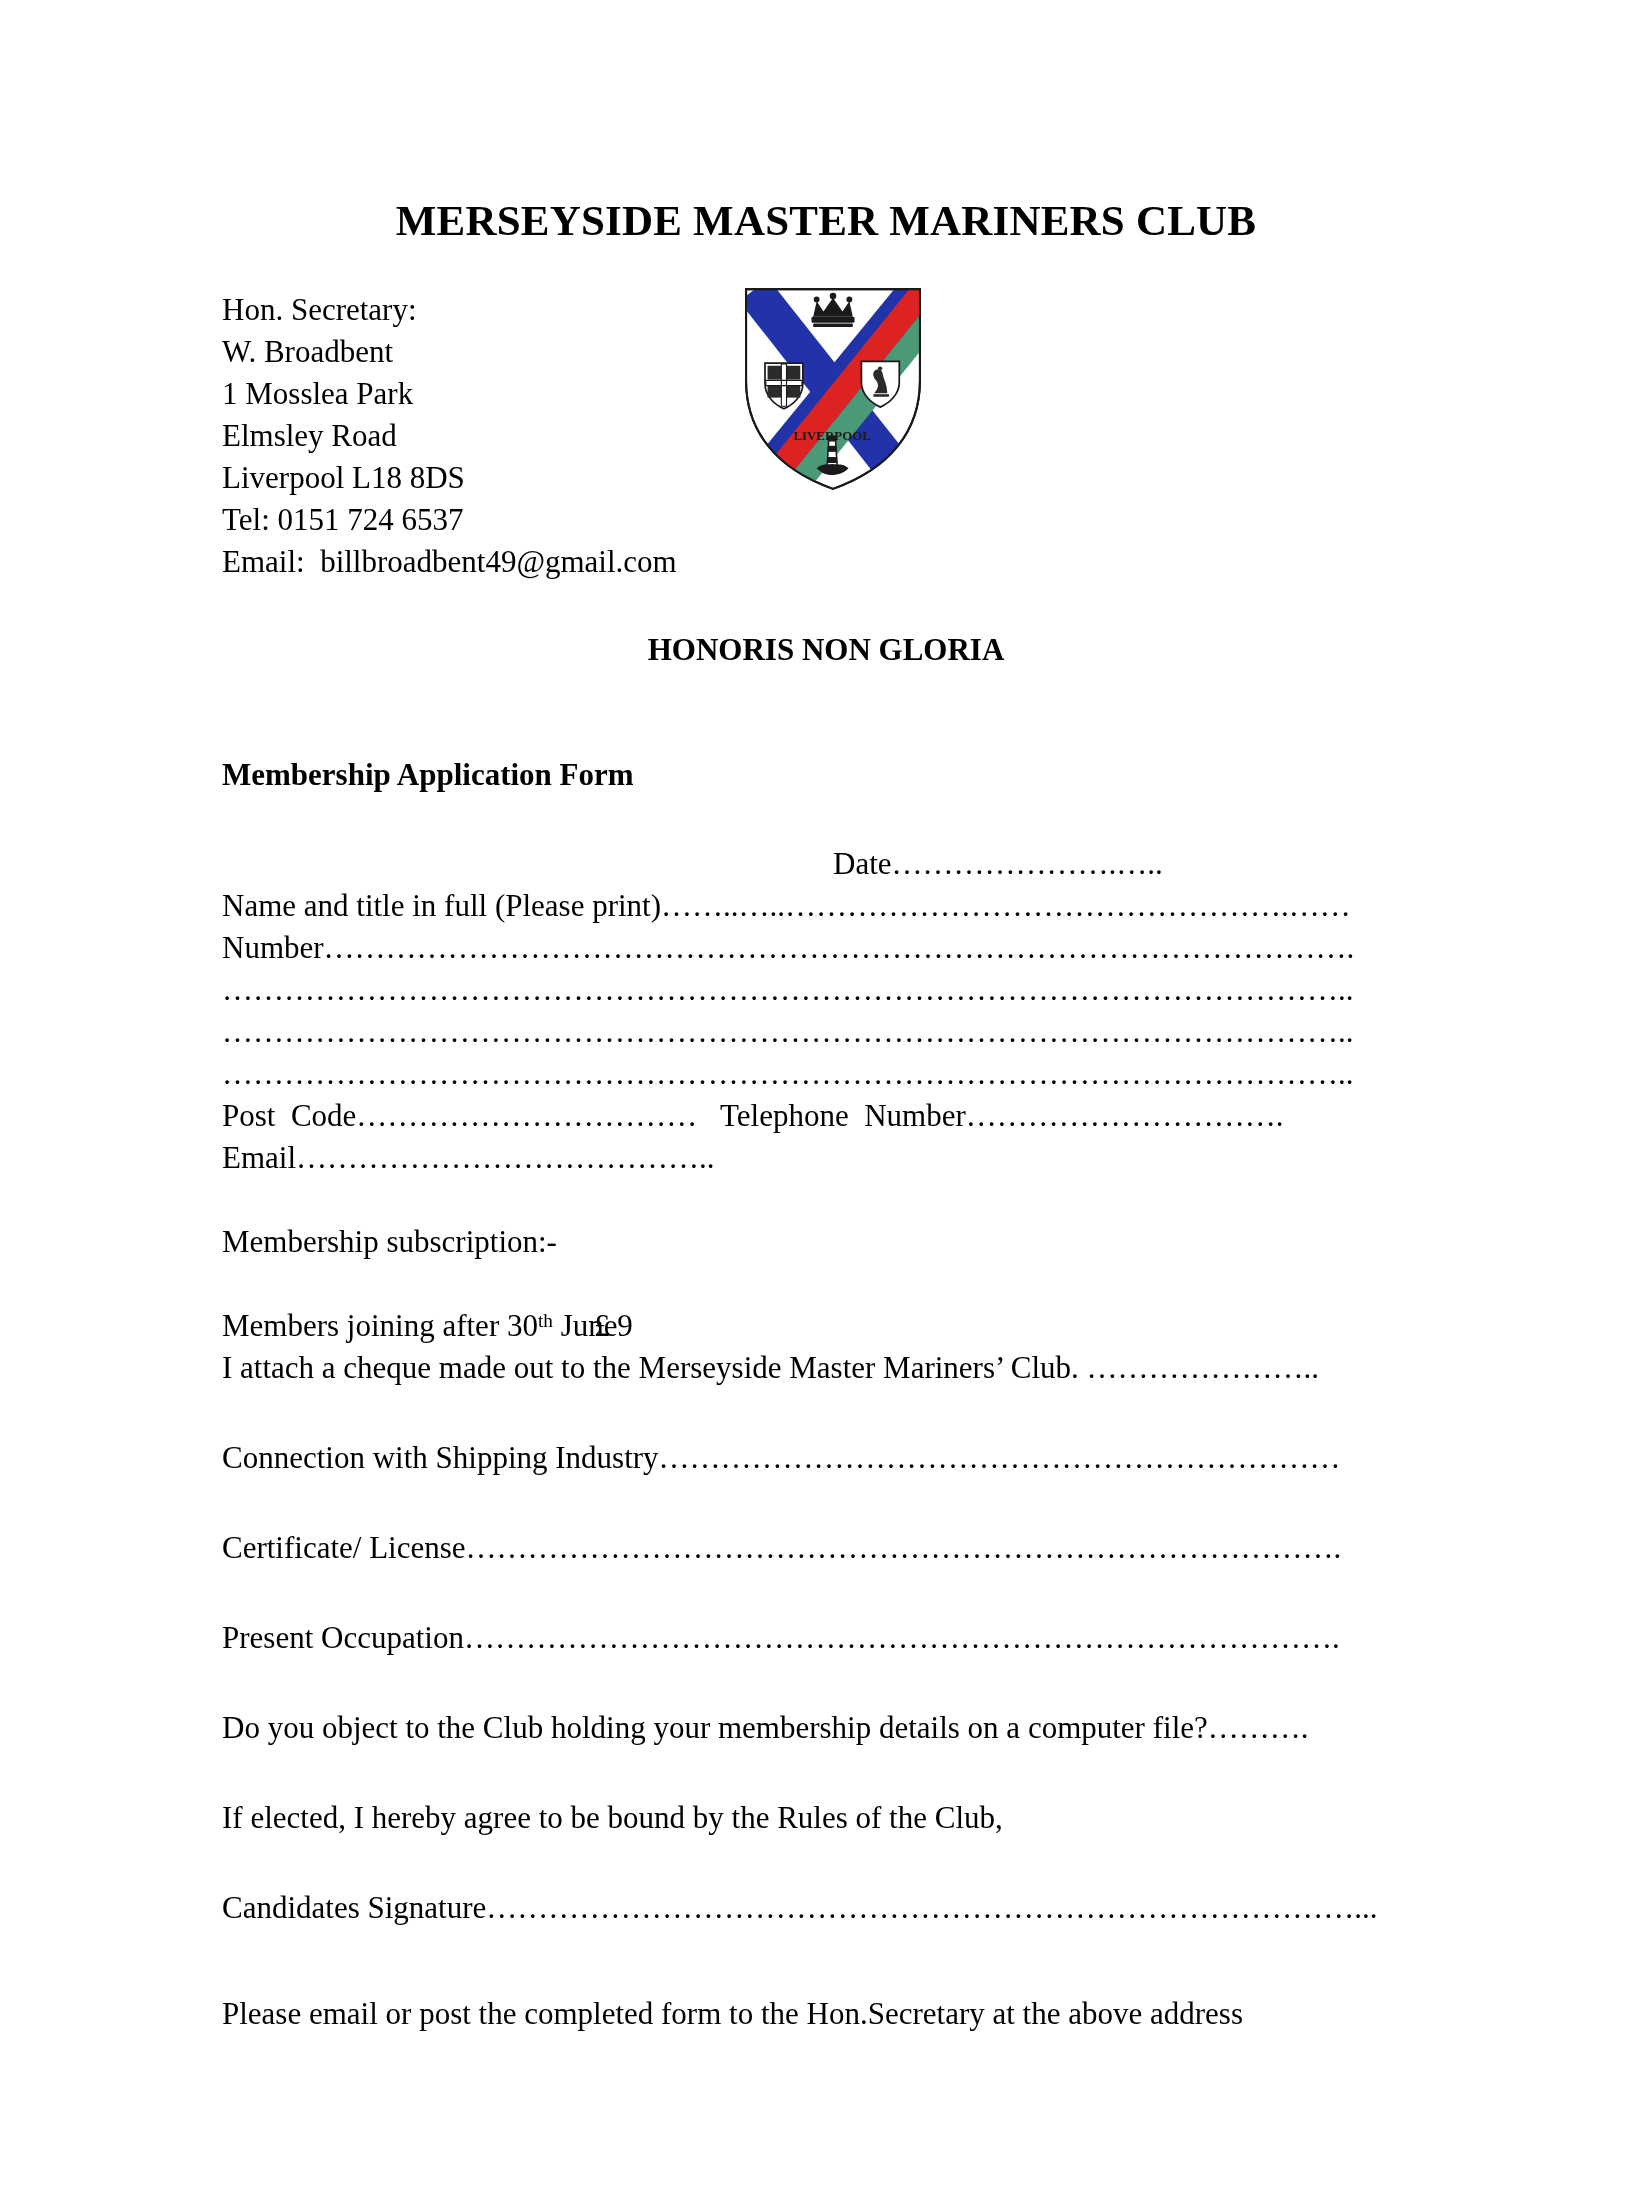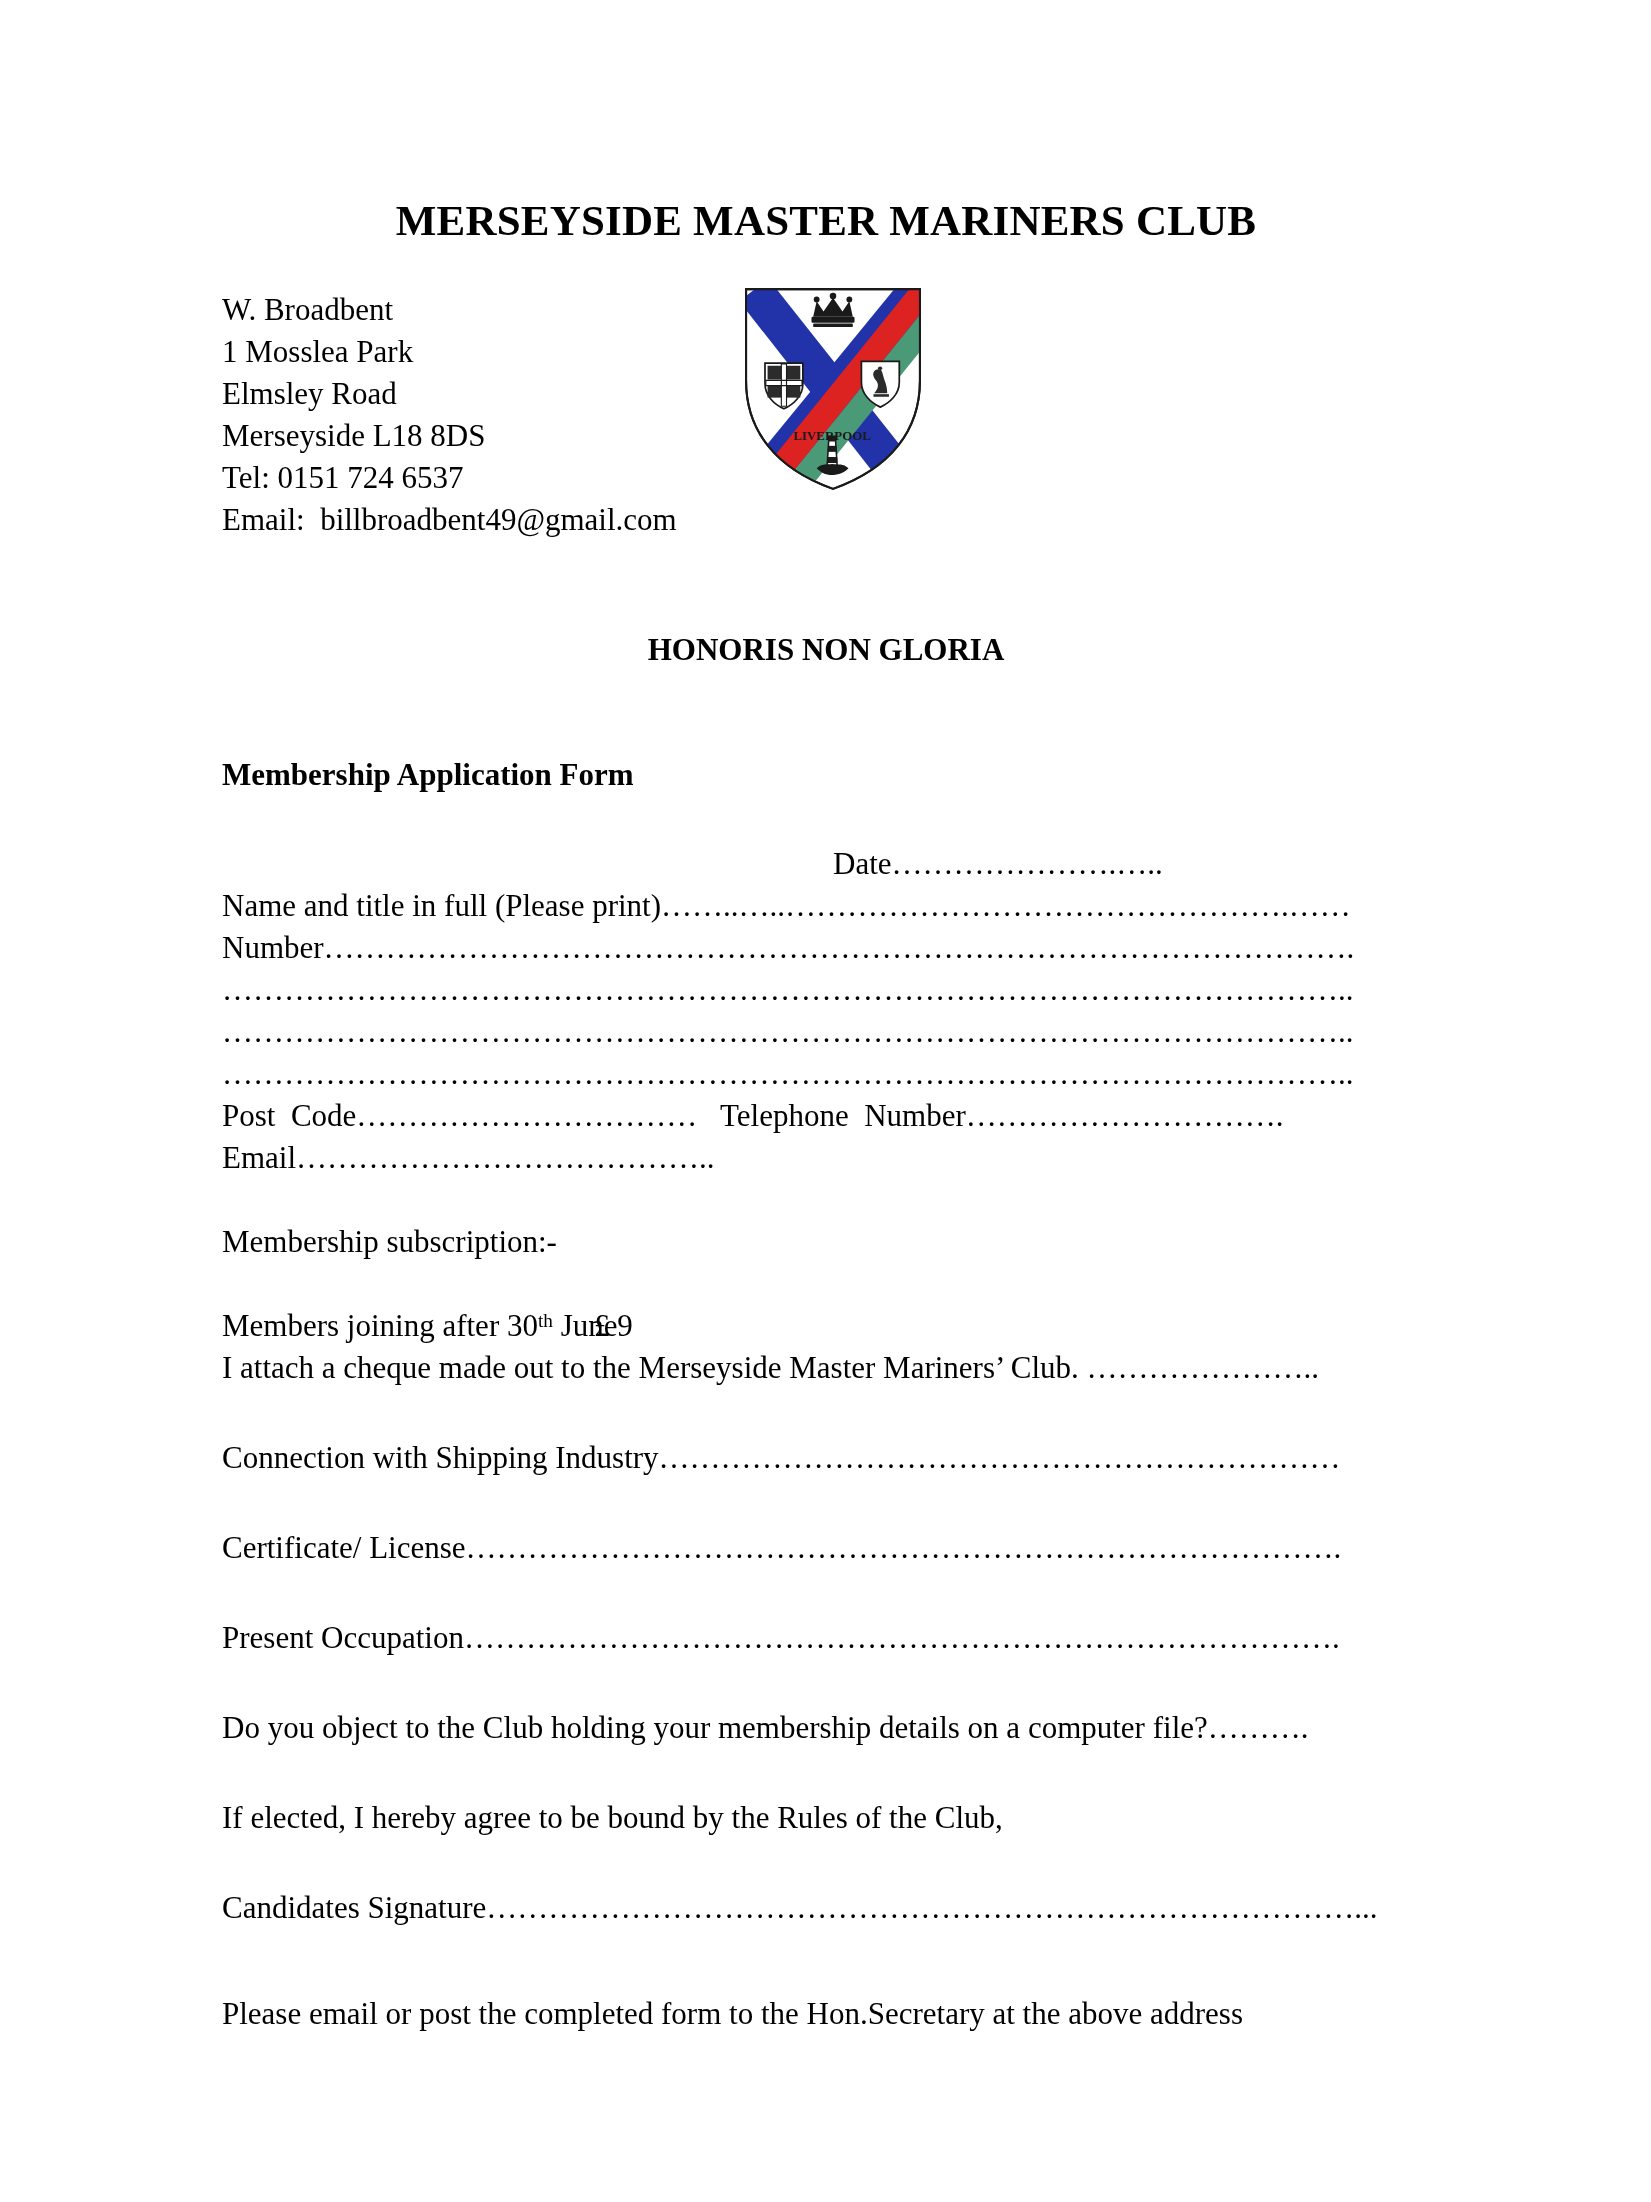--- a/index.html
+++ b/index.html
@@ -111,24 +111,25 @@
   }
 </style>
 </head>
 <body>
 
 <div class="page">
 
   <div class="doc-title">MERSEYSIDE MASTER MARINERS CLUB</div>
 
   <div class="address-block">
+    <div class="line">Hon. Secretary:</div>
     <div class="line">W. Broadbent</div>
     <div class="line">1 Mosslea Park</div>
     <div class="line">Elmsley Road</div>
-    <div class="line">Merseyside L18 8DS</div>
+    <div class="line">Liverpool L18 8DS</div>
     <div class="line">Tel: 0151 724 6537</div>
     <div class="line">Email:  billbroadbent49@gmail.com</div>
   </div>
 
   <div class="crest-wrap">
     <svg viewBox="0 0 230 253" xmlns="http://www.w3.org/2000/svg">
       <defs>
         <clipPath id="shieldClip">
           <path d="M14,14 L216,14 L216,120 C216,178 182,222 115,246 C48,222 14,178 14,120 Z"></path>
         </clipPath>

